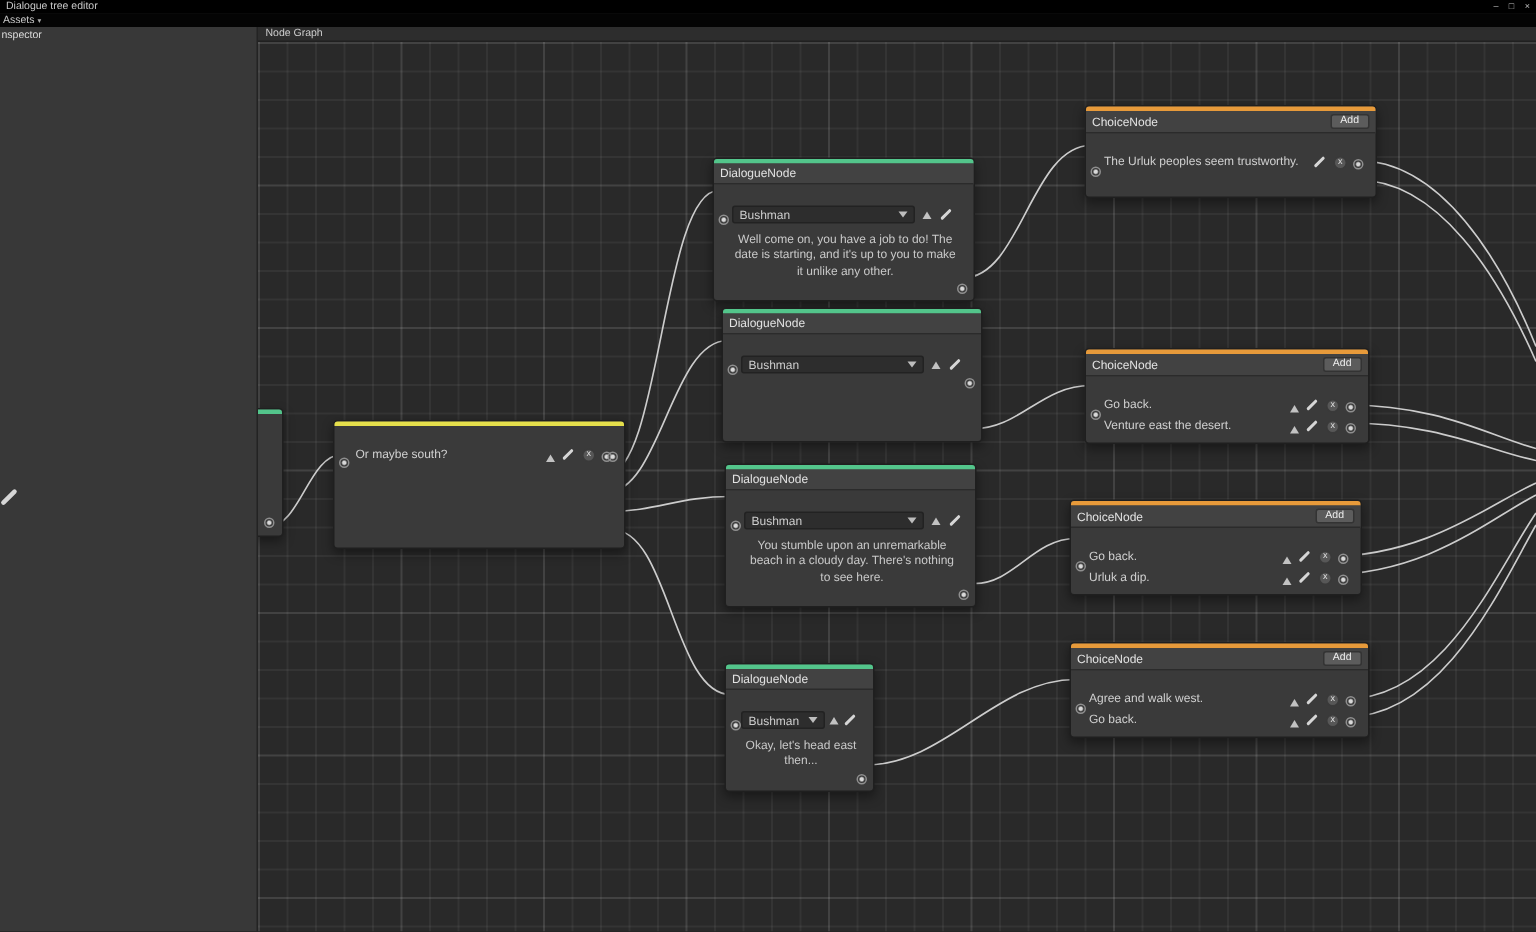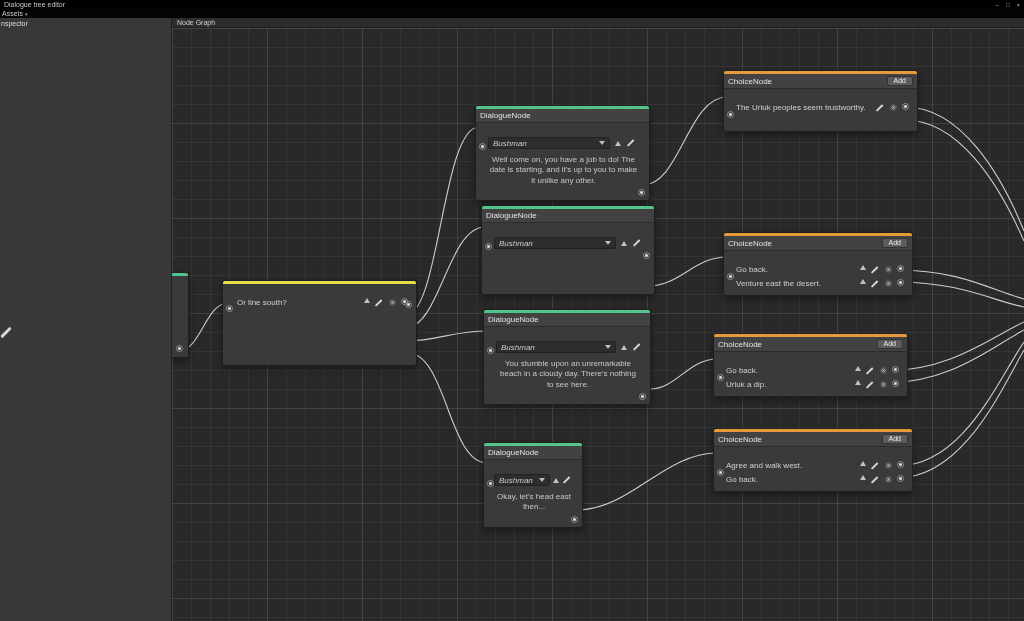--- a/index.html
+++ b/index.html
@@ -71,31 +71,31 @@
   .node-body { position:relative; padding:8px 8px 6px 14px; }
   
   .port {
     position:absolute; width:7px; height:7px; border:1px solid #8f8f8f; border-radius:50%;
     background:radial-gradient(circle at 50% 50%, #d8d8d8 0, #d8d8d8 1px, transparent 2px);
   }
   .port.inline { position:relative; display:inline-block; flex:none; }
   .port-in  { left:3px; }
   .port-out { right:4px; bottom:4px; }
   
-  .speaker-row { display:flex; align-items:center; gap:5px; margin-top:6px;font-style:italic; }
+  .speaker-row { display:flex; align-items:center; gap:5px; margin-top:6px; }
   .dropdown {
     display:flex; align-items:center; justify-content:space-between;
     background:#2d2d2d; border:1px solid #222; border-radius:2px;
     width:122px; height:12px; padding:0 4px; color:#ccc; font-size:8px;
   }
   .dropdown.narrow { width:56px; }
   .caret-down { width:0; height:0; border-left:3px solid transparent; border-right:3px solid transparent; border-top:4px solid #bdbdbd; }
   .node-text { margin-top:6px; line-height:1.3; color:#c9c9c9; padding-right:2px;text-align:center; }
   
-  .choice-row { display:flex; align-items:flex-start; gap:4px; margin-top:4px; position:relative; }
+  .choice-row { display:flex; align-items:flex-end; gap:4px; margin-top:4px; position:relative; }
   .choice-text { flex:1; line-height:1.25; color:#d0d0d0; }
   .suffix { font-style:italic; }
   .icon-tri { width:0; height:0; border-left:3.5px solid transparent; border-right:3.5px solid transparent; border-bottom:5px solid #c2c2c2; flex:none; }
   .icon-pencil { width:10px; height:10px; position:relative; flex:none; display:inline-block; }
   .icon-pencil::before {
     content:""; position:absolute; left:0; top:4px; width:9px; height:1.6px;
     background:#d6d6d6; transform:rotate(-45deg); border-radius:1px;
   }
   .icon-x {
     width:9px; height:9px; border-radius:50%; background:#575757; border:1px solid #3a3a3a;
@@ -154,21 +154,21 @@
     <div class="node partial" style="left:-4px; top:244px; width:21px; height:86px;">
       <div class="accent accent-dialogue"></div>
       <span class="port" style="left:7px; top:72px;"></span>
     </div>
 
     <div class="node" style="left:50px; top:252px; width:195px; min-height:86px;">
       <div class="accent accent-quick"></div>
       <div class="node-body" style="padding-top:10px;">
         <span class="port port-in" style="top:21px;"></span>
         <div class="choice-row">
-          <span class="choice-text"><span>Or line south?</span></span>
+          <span class="choice-text"><span>Or maybe south?</span></span>
           <span class="icon-tri"></span>
           <span class="icon-pencil"></span>
           <span class="icon-x">x</span>
           <span class="port inline"></span>
         </div>
         <span class="port port-out" style="bottom:6px;"></span>
       </div>
     </div>
 
     <div class="node" style="left:303px; top:77px; width:175px; min-height:86px;">

